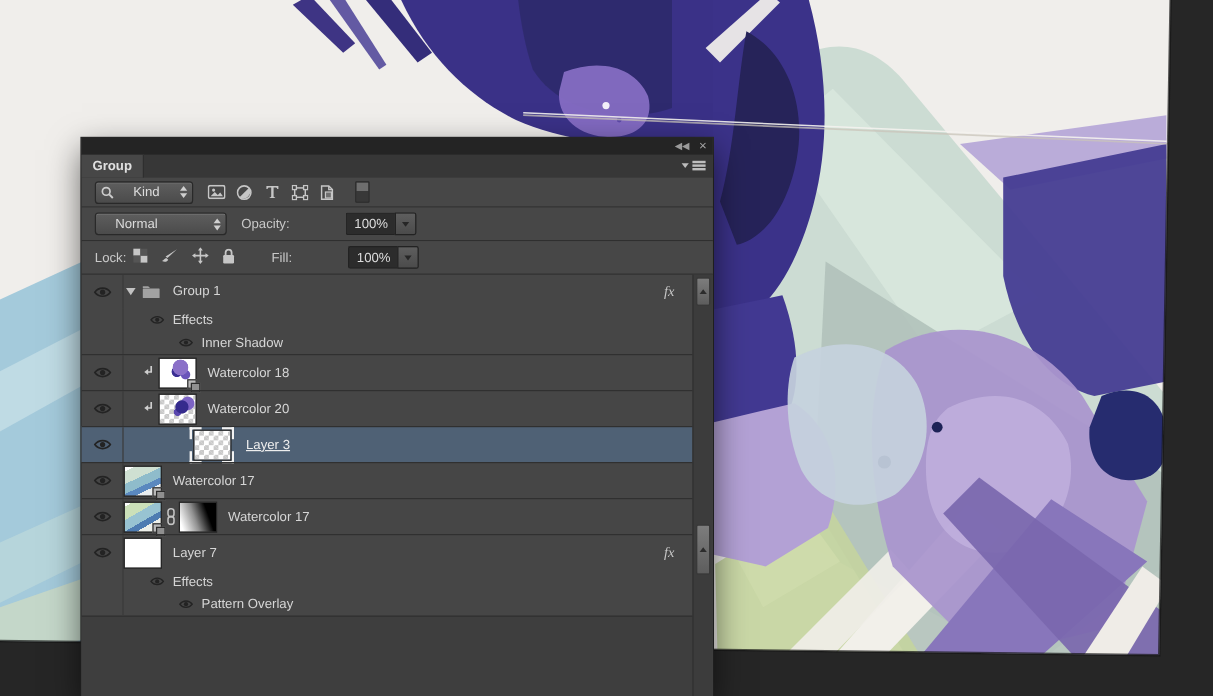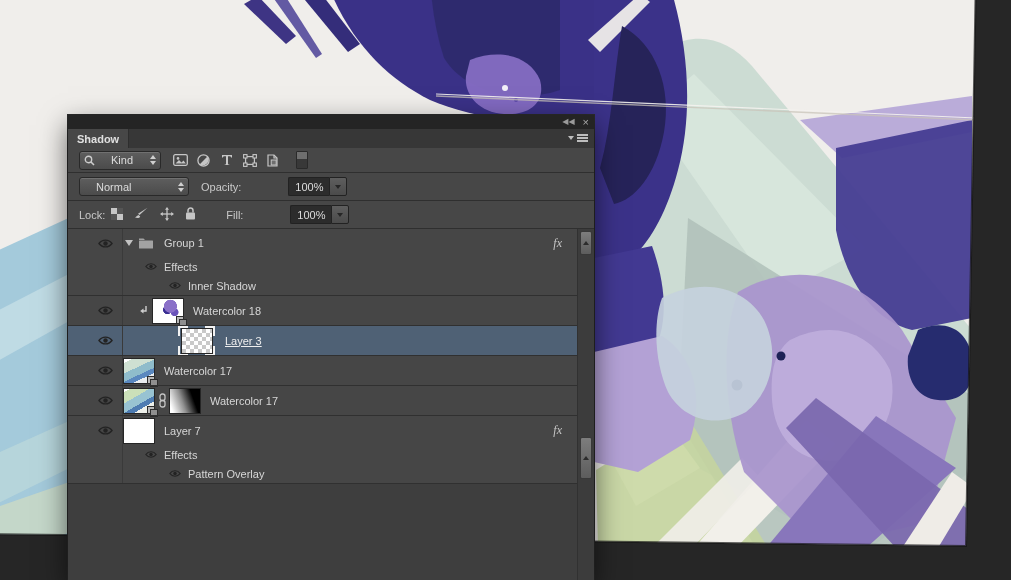--- a/index.html
+++ b/index.html
@@ -49,21 +49,21 @@
     border-right:none;border-radius:2px 0 0 2px;display:flex;align-items:center;justify-content:center;color:#dcdcdc;}
   .valbtn{width:16px;height:17px;background:linear-gradient(#5e5e5e,#4b4b4b);
     border:1px solid #222;border-radius:0 2px 2px 0;display:flex;align-items:center;justify-content:center;}
   .valbtn i{width:0;height:0;border-left:3.5px solid transparent;border-right:3.5px solid transparent;border-top:4px solid #262626;}
 
   .lockicons{display:flex;align-items:center;gap:11px;margin-right:4px;}
 
   
   .list{flex:none;position:relative;background:#464646;}
   .rows{position:relative;margin-right:16px;} 
-  .row{display:flex;align-items:center;position:relative;padding-left:20px;}
+  .row{display:flex;align-items:center;position:relative;}
   .row.main{border-top:1px solid #303030;}
   .row.first{border-top:none;}
   .row.h-layer{height:29px;}
   .row.h-group{height:28px;}
   .row.h-fx{height:19px;}
   .row.selected{background:#4f6175;gap:41px;}
   .eye-cell{width:34px;align-self:stretch;flex:none;border-right:1px solid #3a3a3a;
     display:flex;align-items:center;justify-content:center;}
   .row-content{flex:1;display:flex;align-items:center;min-width:0;position:relative;height:100%;}
   .lname{margin-left:10px;color:#d6d6d6;white-space:nowrap;}
@@ -185,21 +185,21 @@
   </div>
 
   <div class="panel">
 
     <div class="titlebar">
       <span class="tb-btn">◀◀</span>
       <span class="tb-btn tb-close">×</span>
     </div>
 
     <div class="tabbar">
-      <div class="tab">Shadow</div>
+      <div class="tab">Group</div>
       <div class="panel-menu">
         <span class="pm-tri"></span>
         <span class="pm-lines">
             <i></i>
             <i></i>
             <i></i>
           </span>
       </div>
     </div>
 
@@ -377,20 +377,36 @@
                 </svg></div>
               <div class="thumb t-purple-white clipped-pos">
                 <div class="badge">
                   <div class="sq1"></div>
                   <div class="sq2"></div>
                 </div>
               </div>
               <div class="lname">Watercolor 18</div>
             </div>
           </div>
+          <div class="row h-layer main">
+            <div class="eye-cell">
+              <svg width="15" height="11" viewBox="0 0 15 11">
+                <path d="M1,5.5 C4.3,1 10.7,1 14,5.5 C10.7,10 4.3,10 1,5.5 Z" fill="none" stroke="#232323" stroke-width="1.4"></path>
+                <circle cx="7.5" cy="5.5" r="2.2" fill="#232323"></circle>
+              </svg>
+            </div>
+            <div class="row-content">
+              <div class="cliparrow"><svg width="10" height="10" viewBox="0 0 10 10">
+                  <path d="M7,1 V6 H3.5" fill="none" stroke="#cfcfcf" stroke-width="1.4"></path>
+                  <path d="M4.5,3.6 L1.2,6 L4.5,8.4 Z" fill="#cfcfcf"></path>
+                </svg></div>
+              <div class="thumb t-purple-checker clipped-pos"></div>
+              <div class="lname">Watercolor 20</div>
+            </div>
+          </div>
           <div class="row h-layer main selected">
             <div class="eye-cell">
               <svg width="15" height="11" viewBox="0 0 15 11">
                 <path d="M1,5.5 C4.3,1 10.7,1 14,5.5 C10.7,10 4.3,10 1,5.5 Z" fill="none" stroke="#232323" stroke-width="1.4"></path>
                 <circle cx="7.5" cy="5.5" r="2.2" fill="#232323"></circle>
               </svg>
             </div>
             <div class="row-content">
               <div class="bracketwrap">
                 <div class="corner c-tl"></div>

